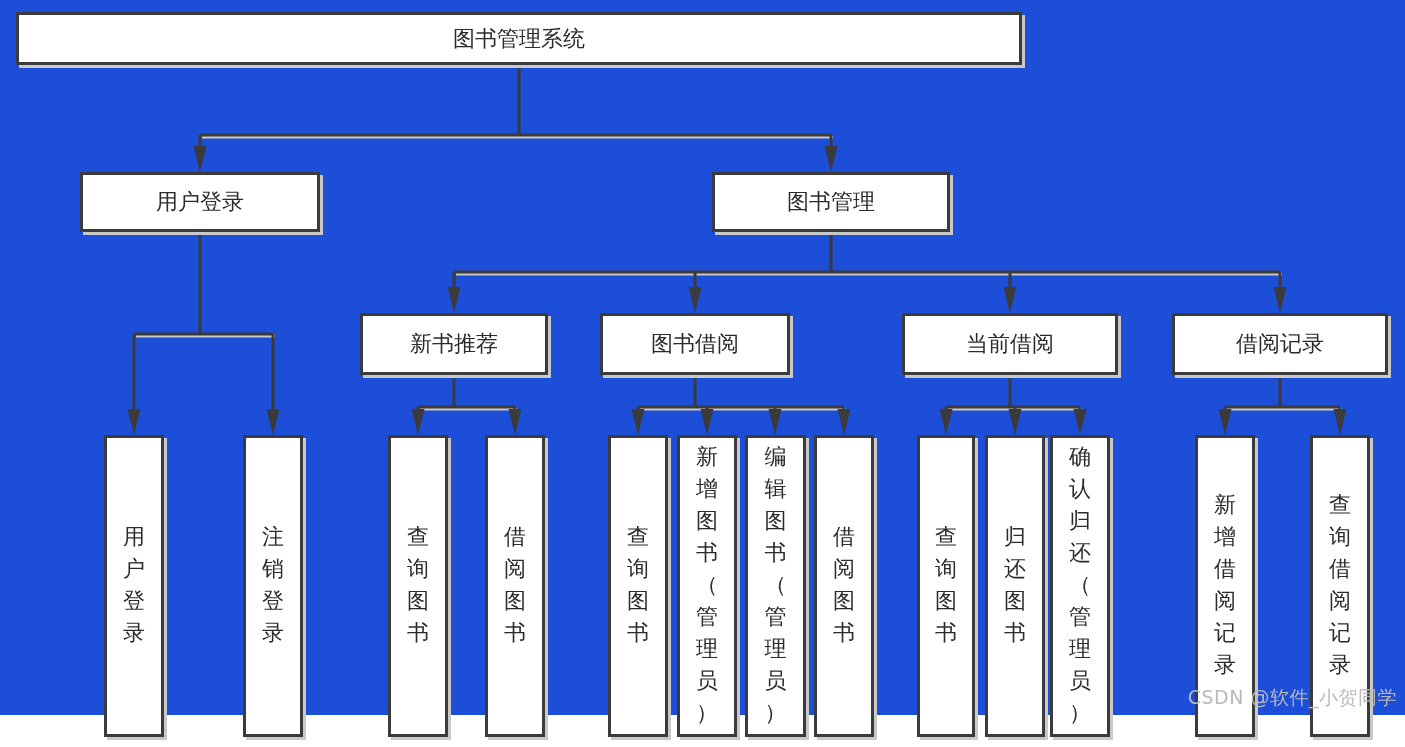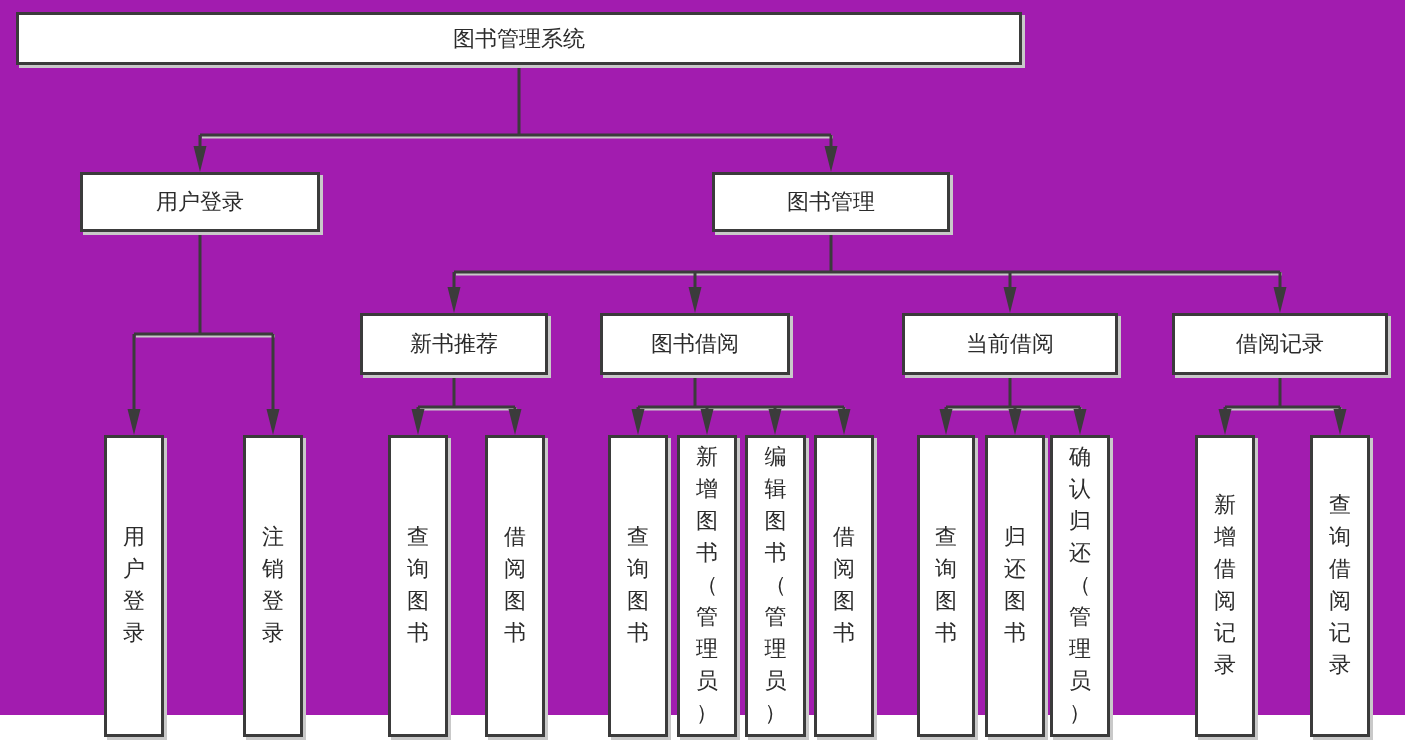--- a/index.html
+++ b/index.html
@@ -11,21 +11,21 @@
   body {
     width: 1405px;
     height: 747px;
     font-family: "DejaVu Sans", "Liberation Sans", sans-serif;
     overflow: hidden;
   }
   #diagram-root {
     position: relative;
     width: 1405px;
     height: 715px;
-    background: #a21caf;
+    background: #1d4ed8;
     text-decoration: underline;
   }
   svg#flow-svg {
     position: absolute;
     left: 0;
     top: 0;
     width: 1405px;
     height: 747px;
     display: block;
   }
@@ -254,13 +254,14 @@
           <rect class="node-box" x="1196.5" y="436.5" width="57" height="299"></rect>
           <text class="node-label-v" x="1225" y="0"><tspan x="1225" y="506" dominant-baseline="middle">新</tspan><tspan x="1225" y="538" dominant-baseline="middle">增</tspan><tspan x="1225" y="570" dominant-baseline="middle">借</tspan><tspan x="1225" y="602" dominant-baseline="middle">阅</tspan><tspan x="1225" y="634" dominant-baseline="middle">记</tspan><tspan x="1225" y="666" dominant-baseline="middle">录</tspan></text>
         </g>
         <g>
           <rect class="node-box-shadow" x="1313" y="438" width="60" height="302"></rect>
           <rect class="node-box" x="1311.5" y="436.5" width="57" height="299"></rect>
           <text class="node-label-v" x="1340" y="0"><tspan x="1340" y="506" dominant-baseline="middle">查</tspan><tspan x="1340" y="538" dominant-baseline="middle">询</tspan><tspan x="1340" y="570" dominant-baseline="middle">借</tspan><tspan x="1340" y="602" dominant-baseline="middle">阅</tspan><tspan x="1340" y="634" dominant-baseline="middle">记</tspan><tspan x="1340" y="666" dominant-baseline="middle">录</tspan></text>
         </g>
       </g>
   </svg>
+  <div class="watermark">CSDN @软件_小贺同学</div>
 </div>
 
 </body></html>

